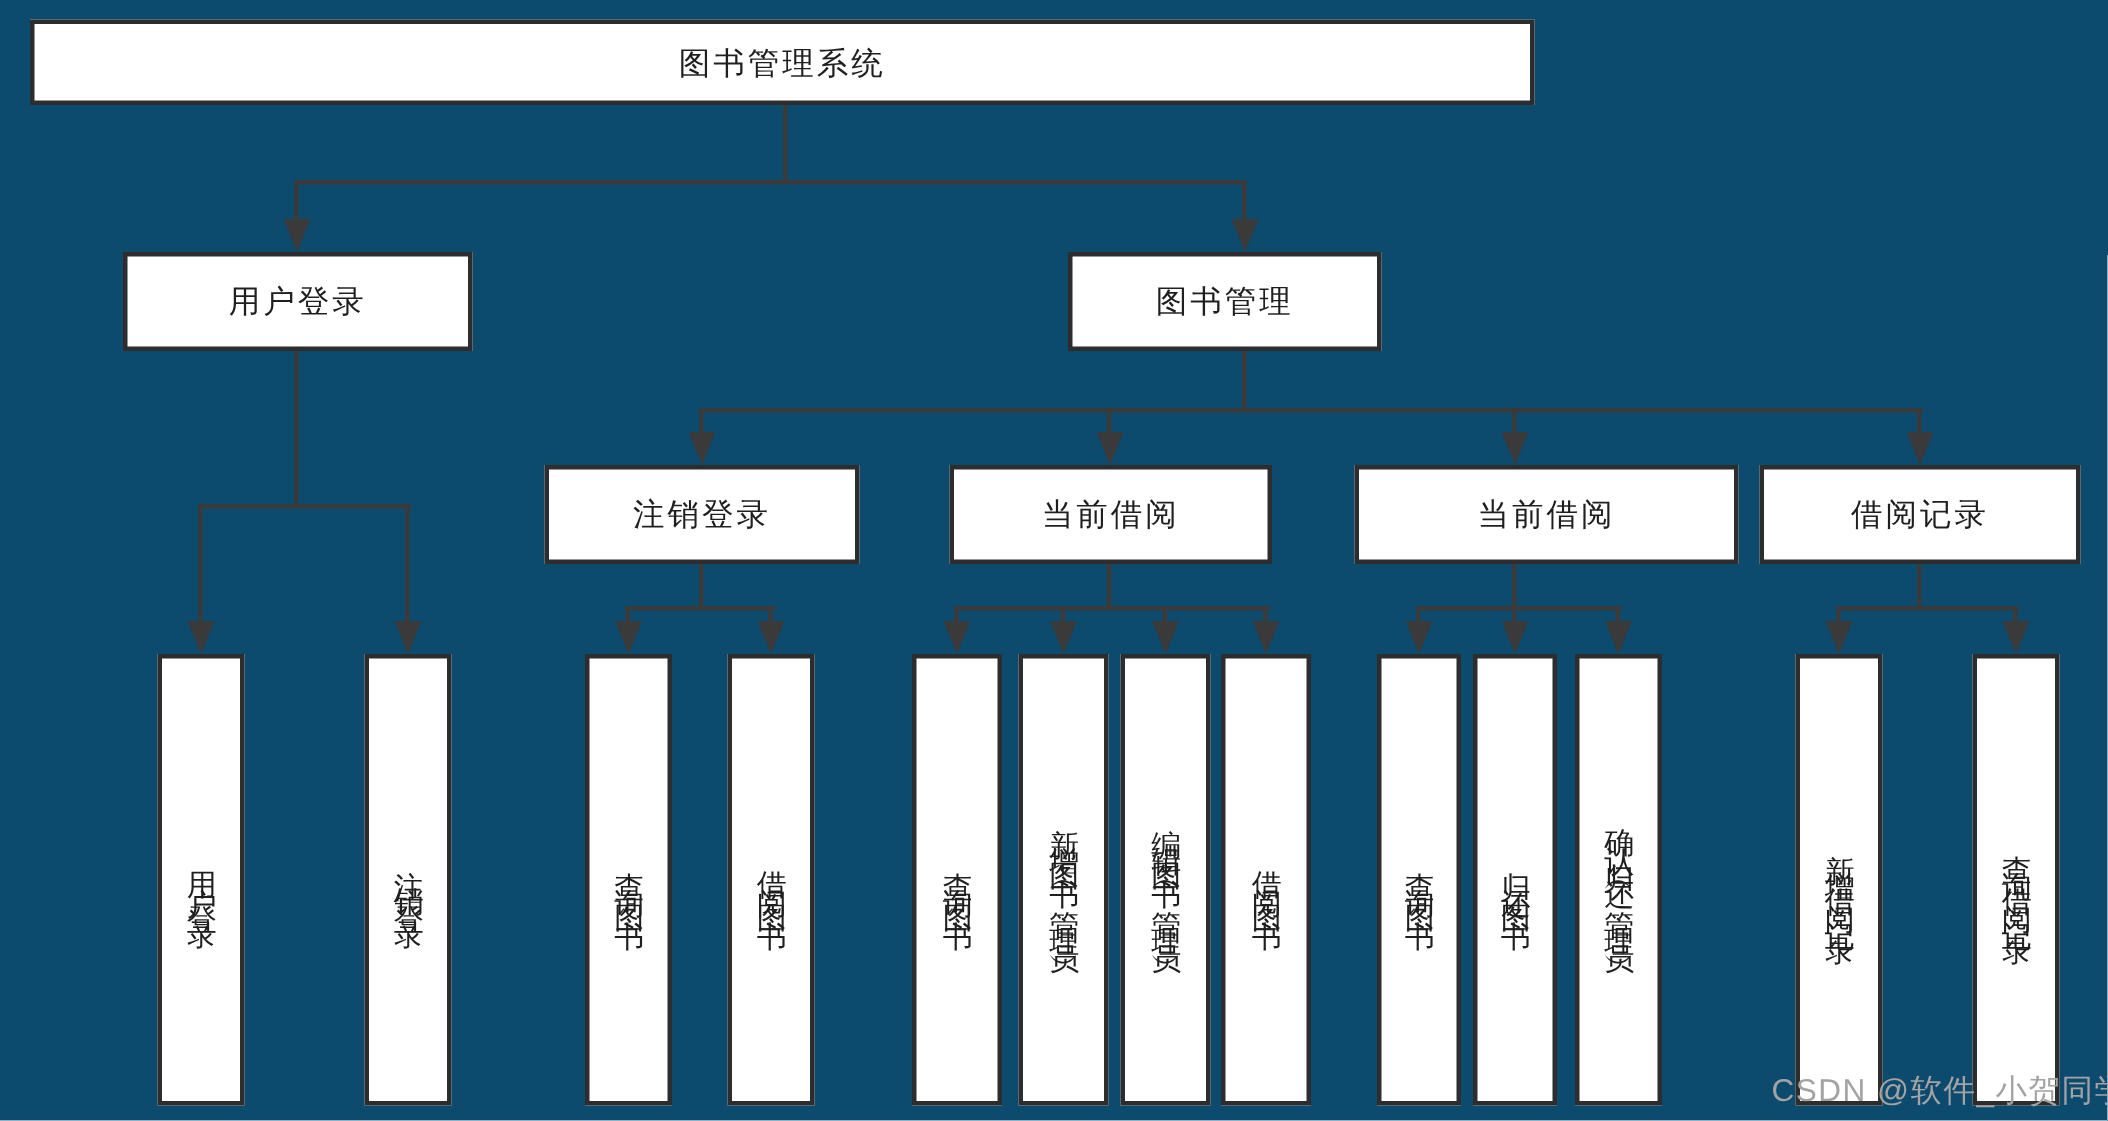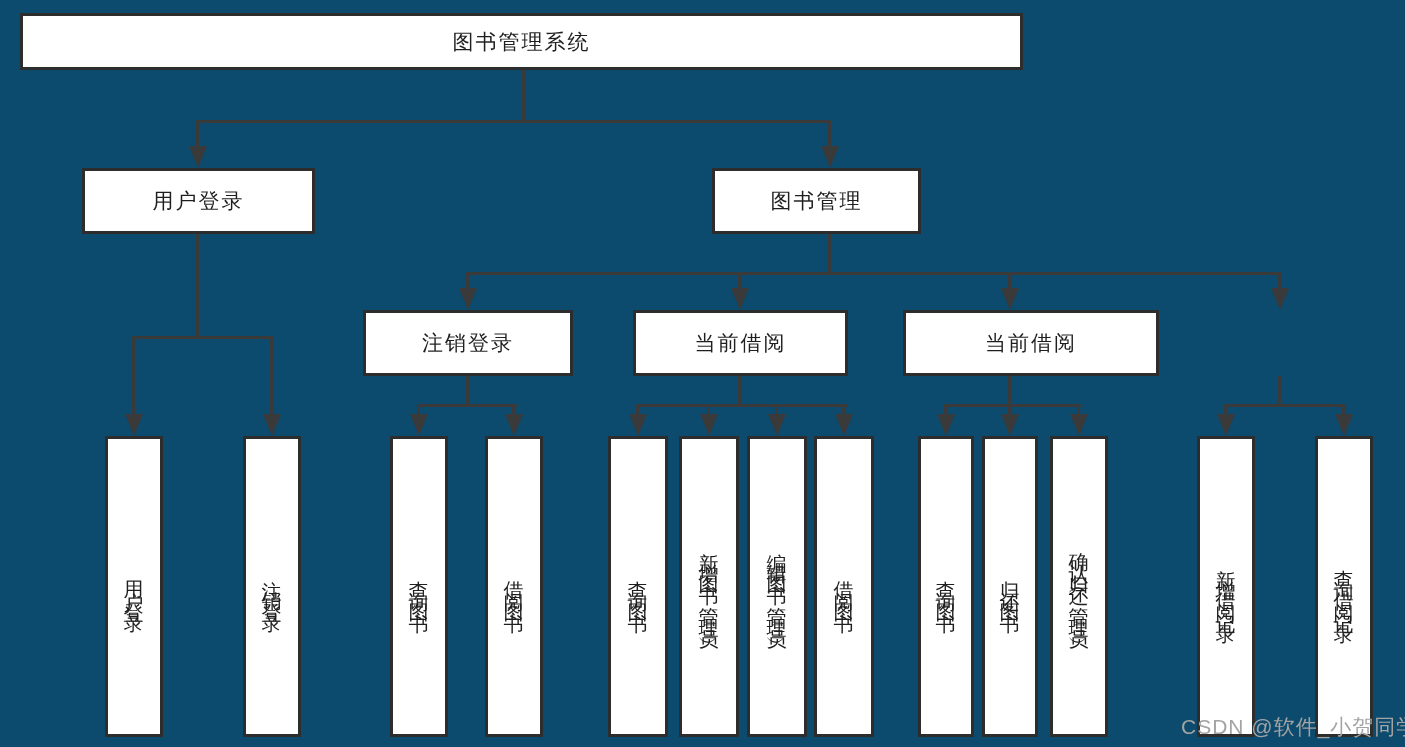--- a/index.html
+++ b/index.html
@@ -56,20 +56,21 @@
 <div class="canvas">
 
   <div class="box hbox" id="n-root">图书管理系统</div>
 
   <div class="box hbox" id="n-user-login-grp">用户登录</div>
   <div class="box hbox" id="n-book-mgmt">图书管理</div>
 
   <div class="box hbox" id="n-new-books">注销登录</div>
   <div class="box hbox" id="n-book-borrow">当前借阅</div>
   <div class="box hbox" id="n-current-borrow">当前借阅</div>
+  <div class="box hbox" id="n-borrow-records">借阅记录</div>
 
   <div class="box vbox" id="n-login">用户登录</div>
   <div class="box vbox" id="n-logout">注销登录</div>
 
   <div class="box vbox" id="n-nb-query">查询图书</div>
   <div class="box vbox" id="n-nb-borrow">借阅图书</div>
 
   <div class="box vbox" id="n-bb-query">查询图书</div>
   <div class="box vbox" id="n-bb-add">新增图书（管理员）</div>
   <div class="box vbox" id="n-bb-edit">编辑图书（管理员）</div>

